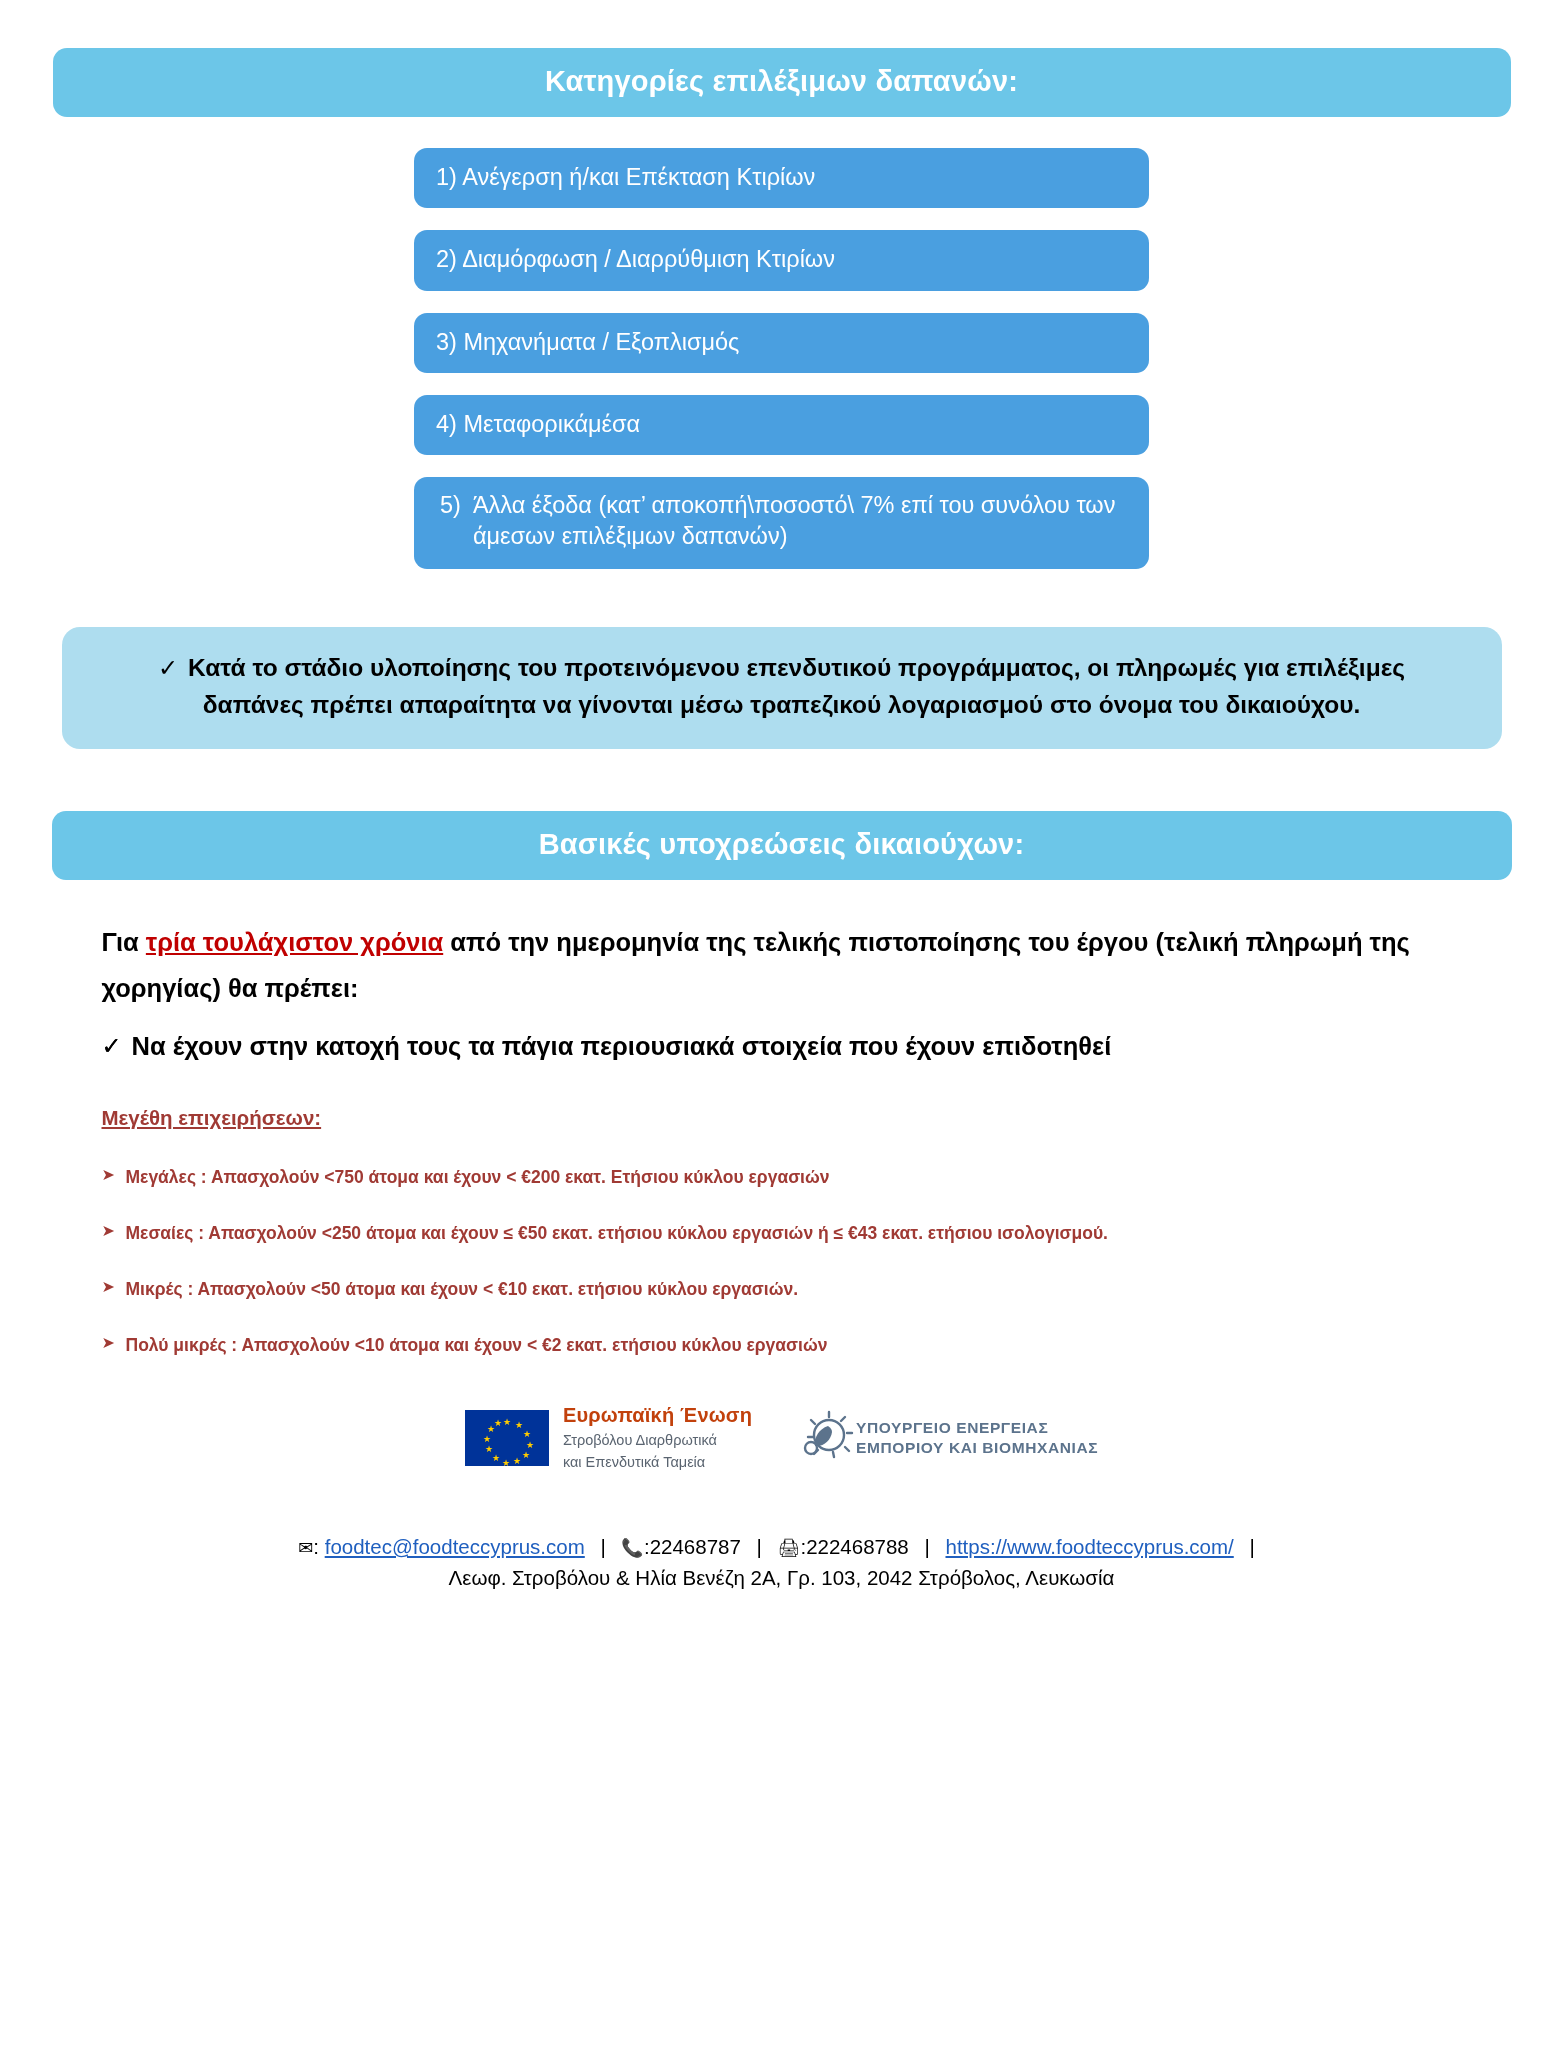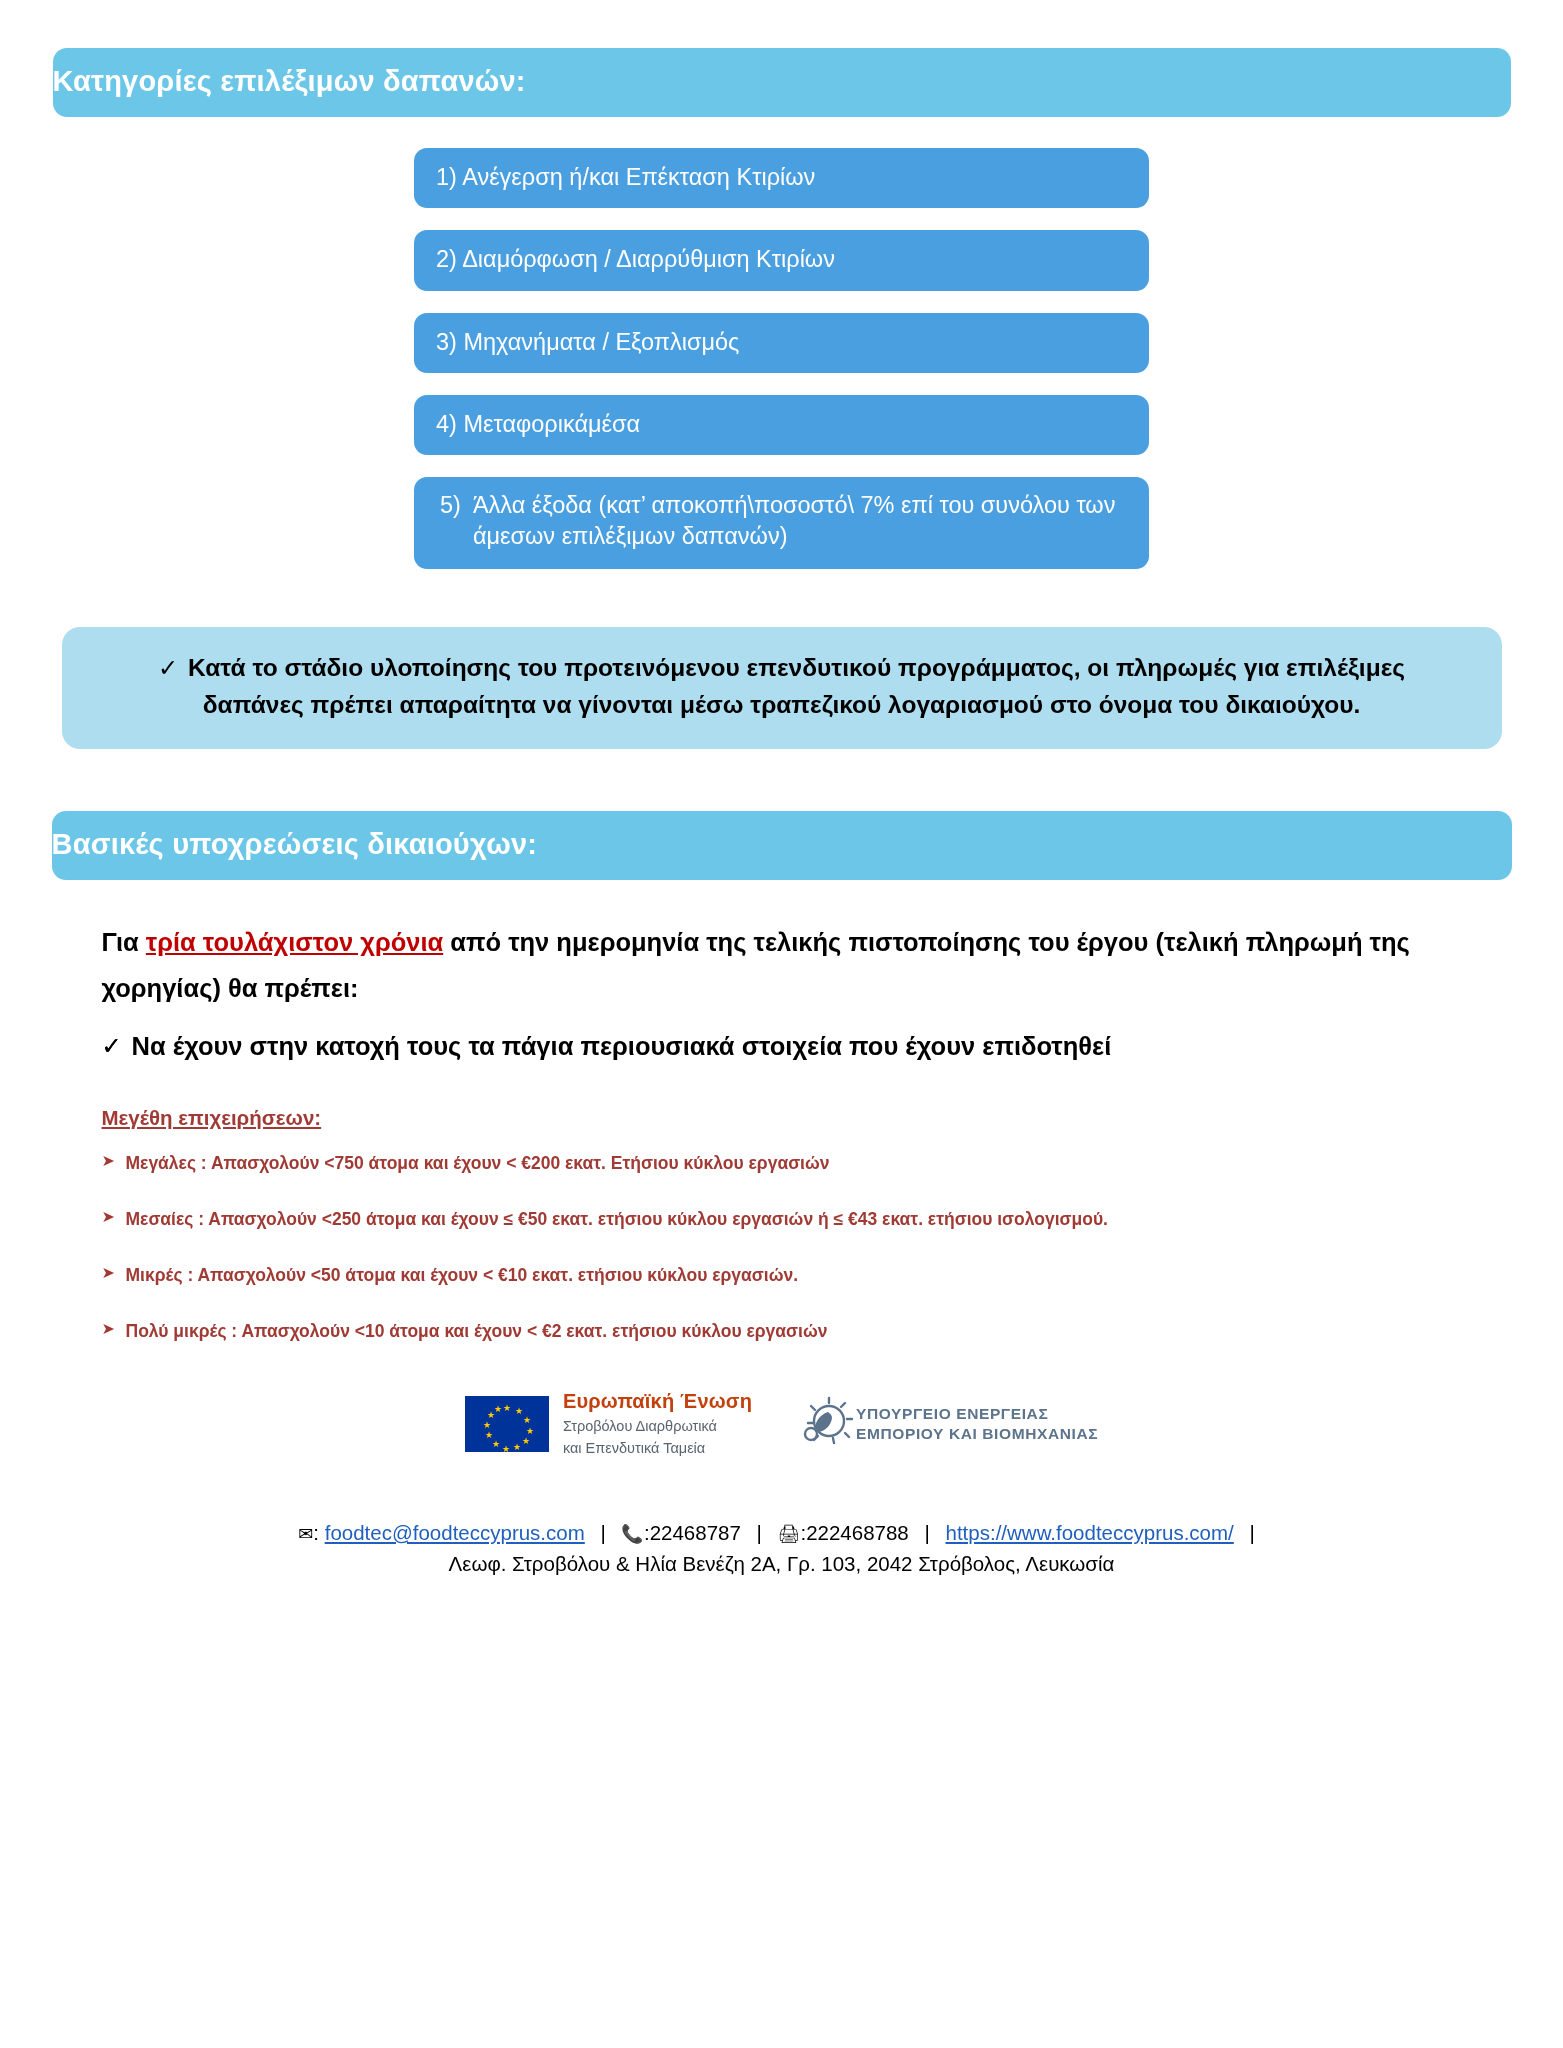--- a/index.html
+++ b/index.html
@@ -16,20 +16,21 @@
     min-height:2048px;
     box-sizing:border-box;
   }
 
   
   .section-bar{
     margin:0 auto;
     background:#6CC6E8;
     border-radius:14px;
     color:#ffffff;
+    text-align:center;
     font-weight:700;
     letter-spacing:.2px;
   }
   #bar-categories{
     width:1458px;
     margin-top:48px;
     padding:17px 0 19px 0;
     font-size:29px;
   }
   #bar-obligations{
@@ -123,21 +124,21 @@
 
   
   .sizes{
     margin-top:40px;
     color:#A03A34;
   }
   .sizes-title{
     font-size:20.5px;
     font-weight:700;
     text-decoration:underline;
-    margin-bottom:22px;
+    margin-bottom:36px;
   }
   .size-item{
     font-size:17.5px;
     font-weight:700;
     line-height:1.3;
     margin-bottom:33px;
     padding-left:24px;
     position:relative;
   }
   .size-item .arrow{

